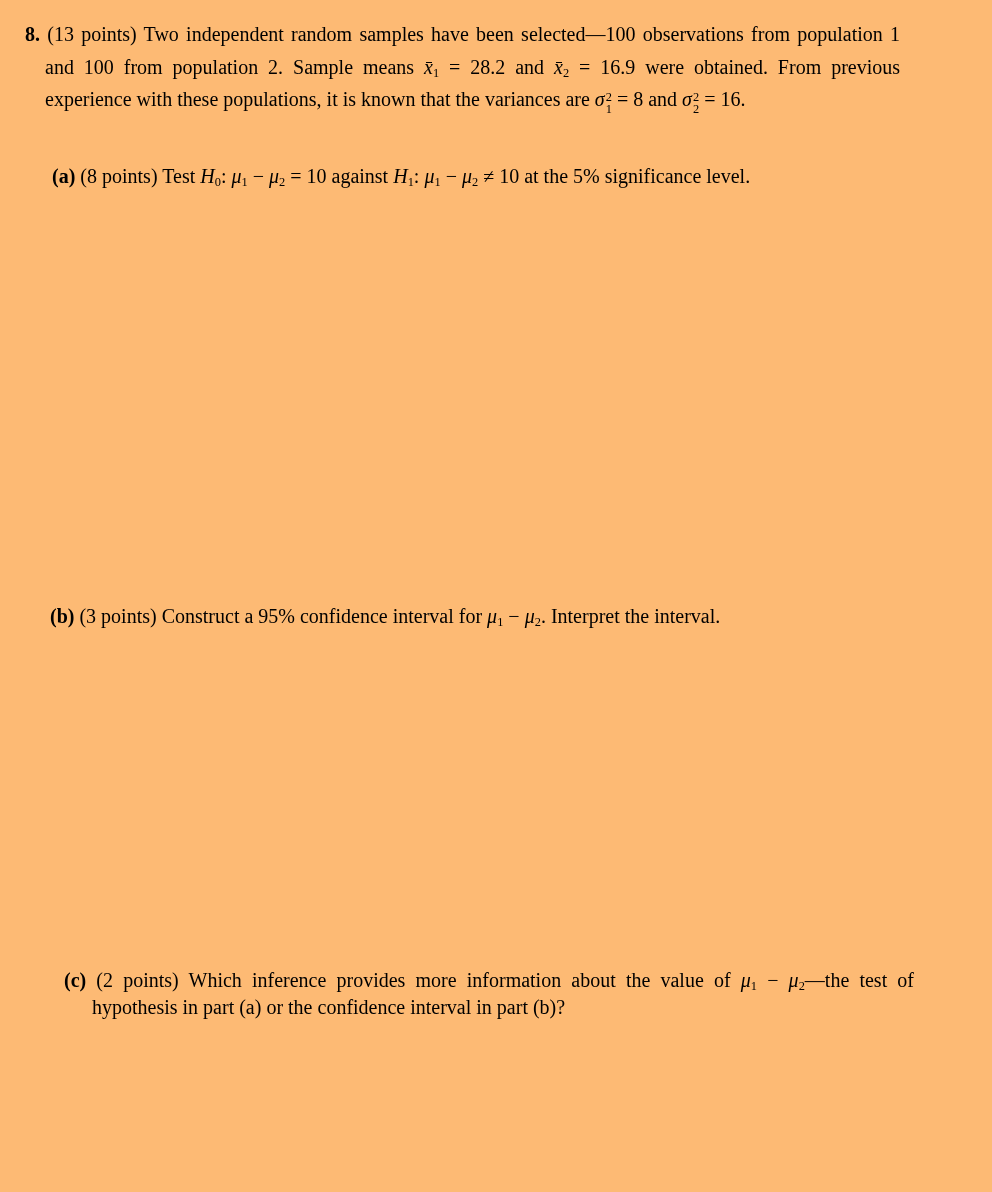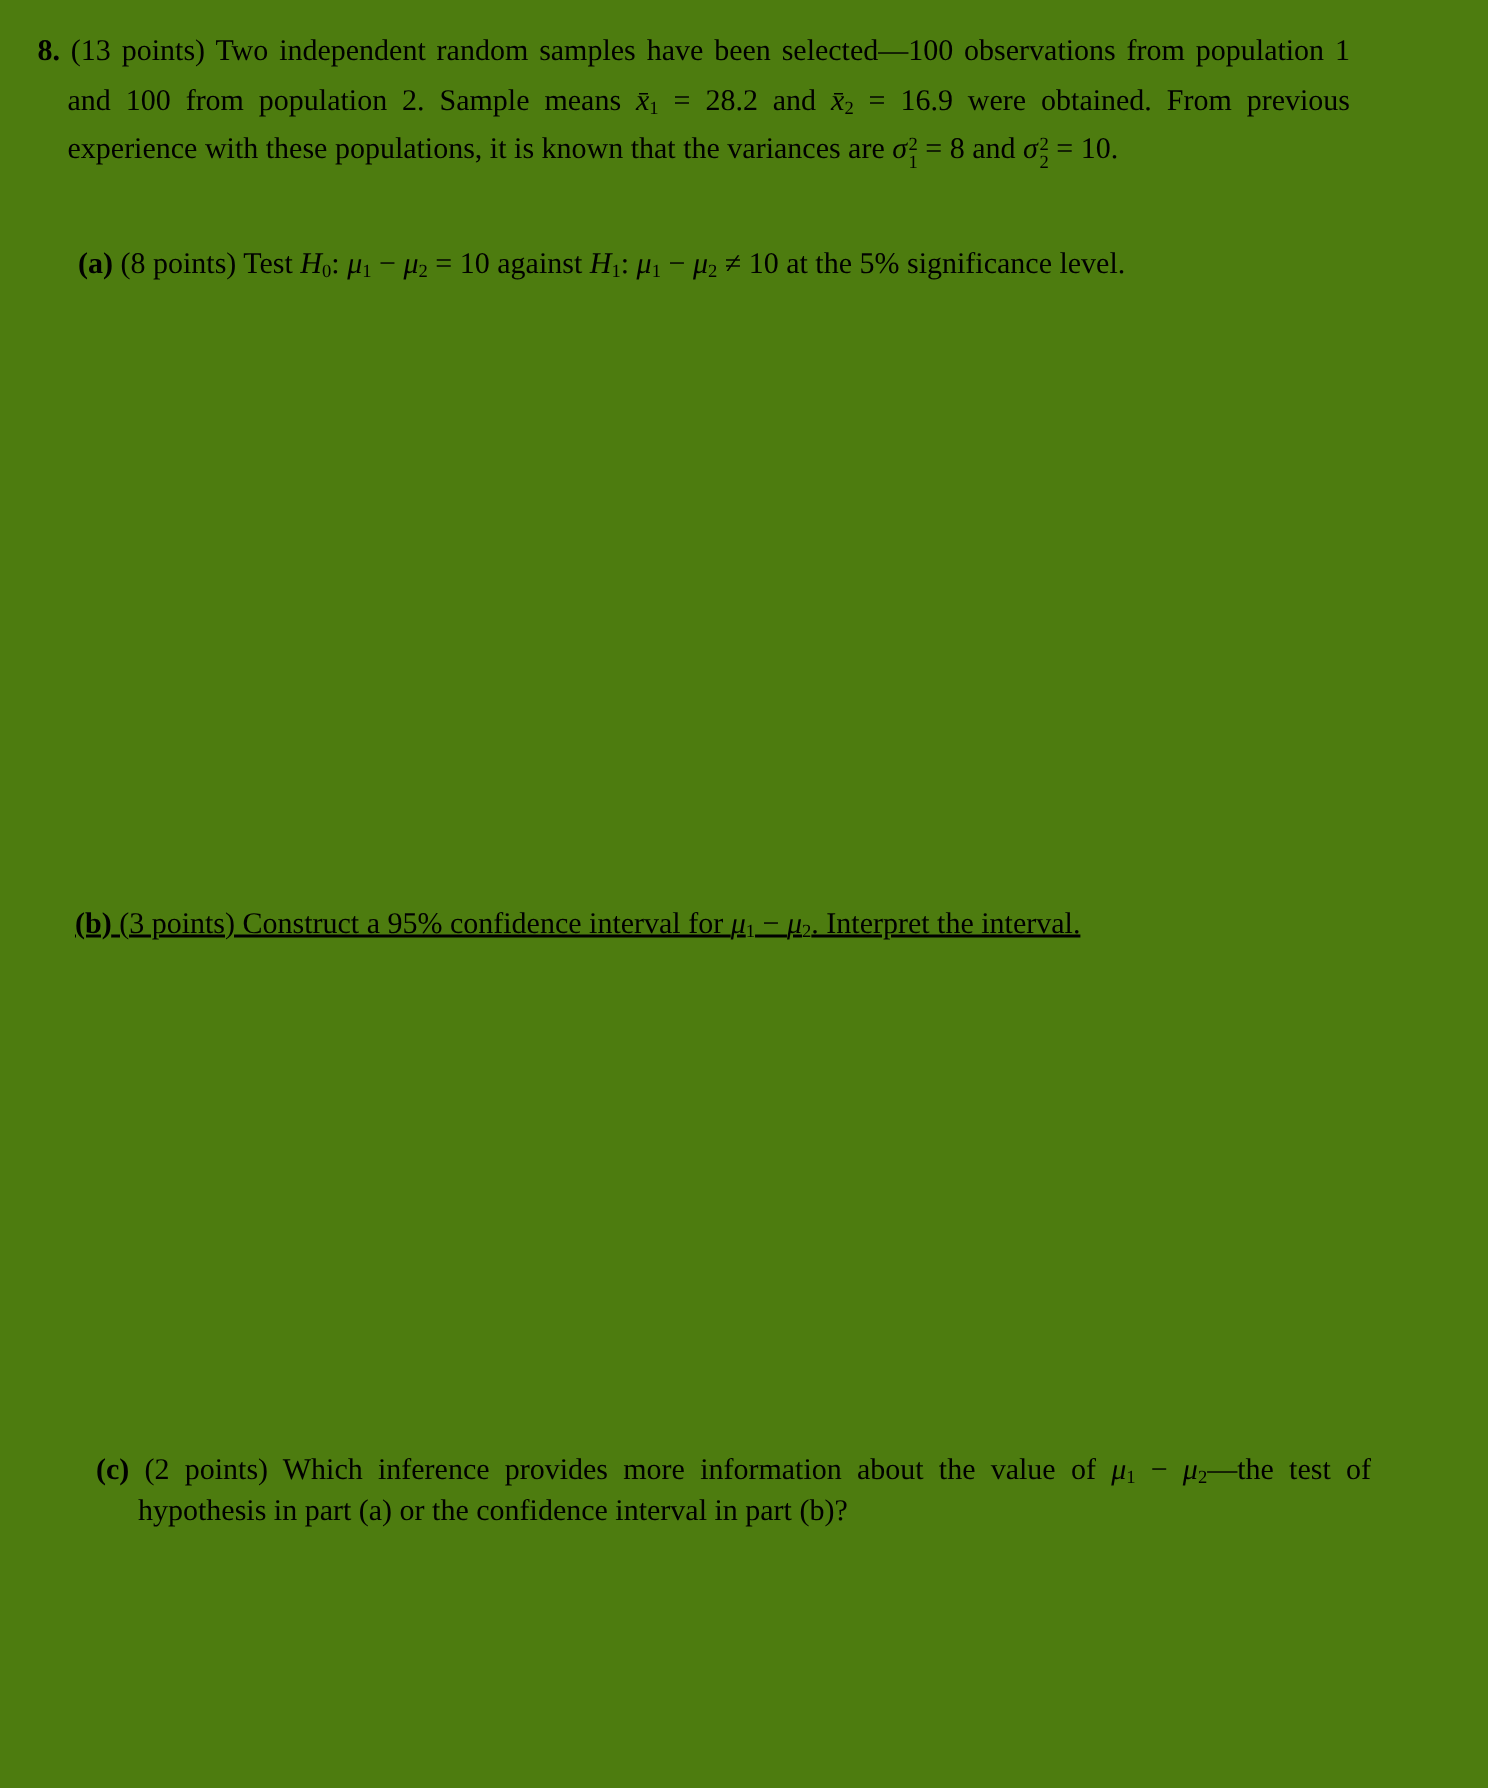--- a/index.html
+++ b/index.html
@@ -12,21 +12,21 @@
     background: #ffffff;
     color: #000000;
     font-family: "Liberation Serif", serif;
     font-size: 20px;
     position: relative;
     overflow: hidden;
   }
   .page {
     position: absolute;
     inset: 0;
-    background: #4d7c0f;
+    background: #fdba74;
   }
   .para {
     position: absolute;
     color: #000000;
   }
   
   .p-statement {
     top: 18px;
     left: 25px;
     width: 855px;
@@ -41,21 +41,20 @@
     left: 52px;
     width: 880px;
     line-height: 33px;
   }
   
   .p-part-b {
     top: 600px;
     left: 50px;
     width: 880px;
     line-height: 33px;
-    text-decoration: underline;
   }
   
   .p-part-c {
     top: 967px;
     left: 64px;
     width: 822px;
     padding-left: 28px;
     text-indent: -28px;
     text-align: justify;
     line-height: 27px;
@@ -98,20 +97,20 @@
 </head>
 <body style="background: rgb(255, 255, 255); color: rgb(0, 0, 0);">
 
 <div class="page">
   <div class="para p-statement"><span class="seg"><span class="b">8.</span></span><span class="seg"><span> (13 points) Two independent random samples have been selected—100 observations from population 1 and 100 from population 2. Sample means </span></span><span class="seg"><span class="it bar">x</span><sub>1</sub></span><span class="seg"><span> = 28.2 and </span></span><span class="seg"><span class="it bar">x</span><sub>2</sub></span><span class="seg"><span> = 16.9 were obtained. From previous experience with these populations, it is known that the variances are </span></span><span class="seg"><span class="it">σ</span><span class="ss">
           <span>2</span>
           <span>1</span>
         </span></span><span class="seg"><span> = 8 and </span></span><span class="seg"><span class="it">σ</span><span class="ss">
           <span>2</span>
           <span>2</span>
-        </span></span><span class="seg"><span> = 10.</span></span></div>
+        </span></span><span class="seg"><span> = 16.</span></span></div>
 
   <div class="para p-part-a"><span class="seg"><span class="b">(a)</span></span><span class="seg"><span> (8 points) Test </span></span><span class="seg"><span class="it">H</span><sub>0</sub></span><span class="seg"><span>: </span></span><span class="seg"><span class="it">μ</span><sub>1</sub></span><span class="seg"><span> − </span></span><span class="seg"><span class="it">μ</span><sub>2</sub></span><span class="seg"><span> = 10 against </span></span><span class="seg"><span class="it">H</span><sub>1</sub></span><span class="seg"><span>: </span></span><span class="seg"><span class="it">μ</span><sub>1</sub></span><span class="seg"><span> − </span></span><span class="seg"><span class="it">μ</span><sub>2</sub></span><span class="seg"><span> ≠ 10 at the 5% significance level.</span></span></div>
 
   <div class="para p-part-b"><span class="seg"><span class="b">(b)</span></span><span class="seg"><span> (3 points) Construct a 95% confidence interval for </span></span><span class="seg"><span class="it">μ</span><sub>1</sub></span><span class="seg"><span> − </span></span><span class="seg"><span class="it">μ</span><sub>2</sub></span><span class="seg"><span>. Interpret the interval.</span></span></div>
 
   <div class="para p-part-c"><span class="seg"><span class="b">(c)</span></span><span class="seg"><span> (2 points) Which inference provides more information about the value of </span></span><span class="seg"><span class="it">μ</span><sub>1</sub></span><span class="seg"><span> − </span></span><span class="seg"><span class="it">μ</span><sub>2</sub></span><span class="seg"><span>—the test of hypothesis in part (a) or the confidence interval in part (b)?</span></span></div>
 </div>
 
 </body></html>

